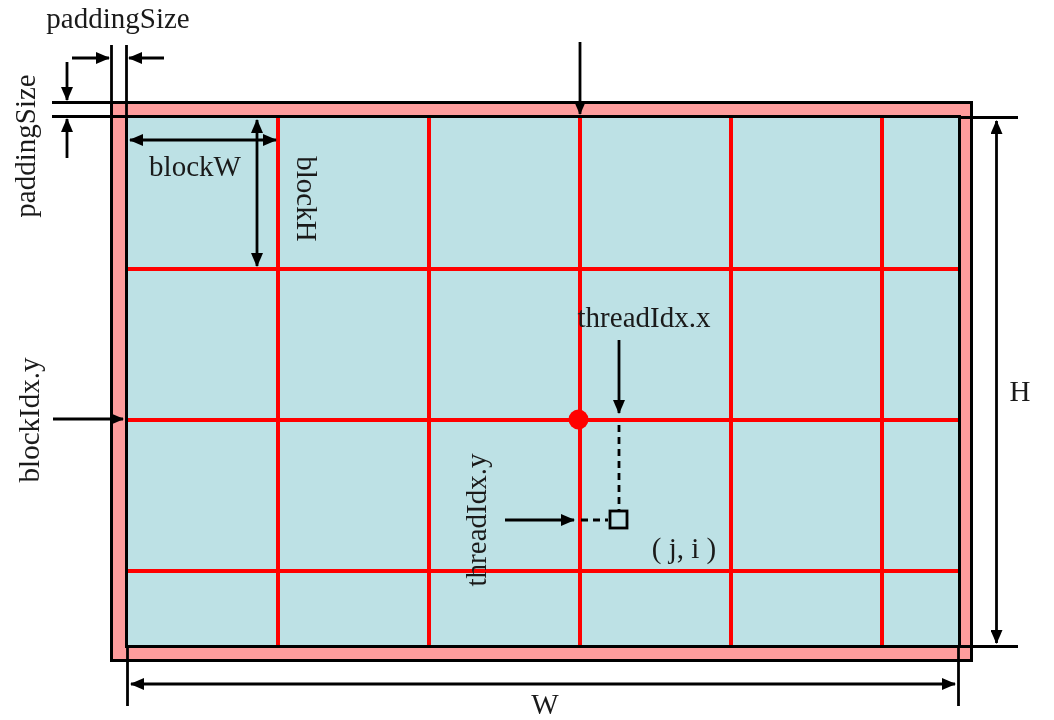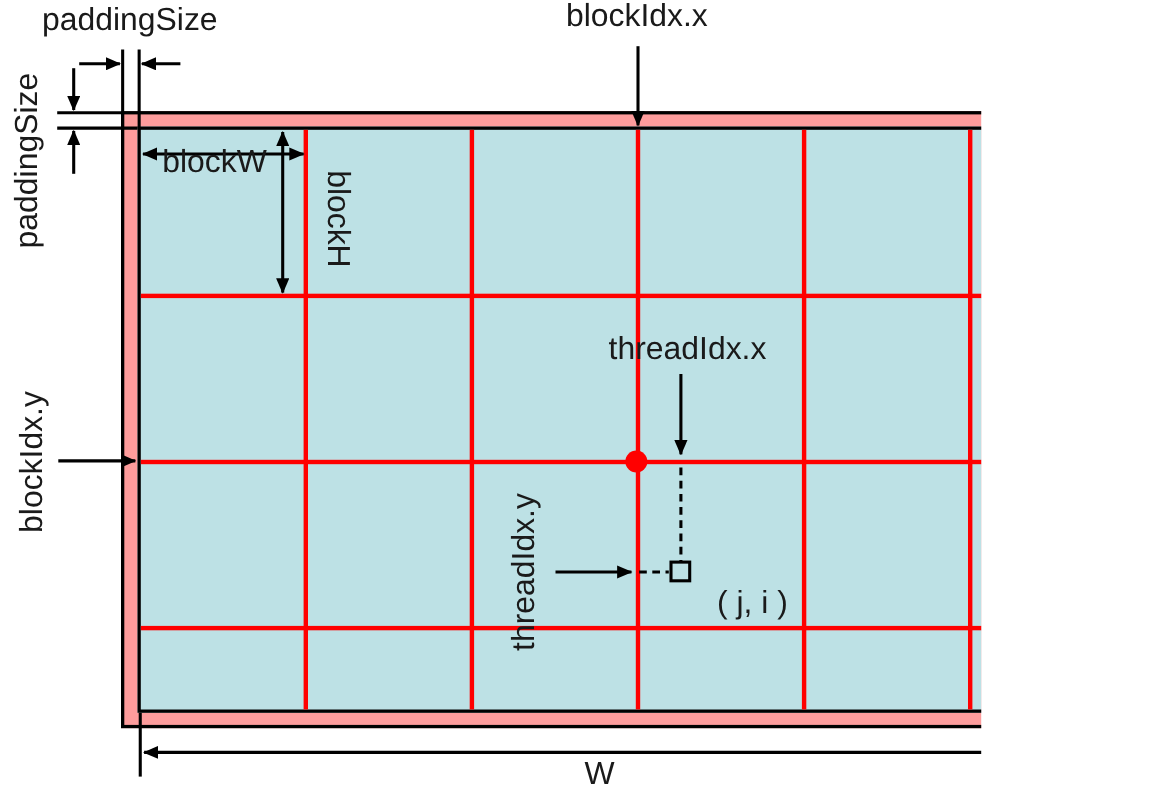--- a/index.html
+++ b/index.html
@@ -1,20 +1,20 @@
 <!DOCTYPE html>
 <html style="--c-background: #FFFFFF; --c-padding: #FE9C9C; --c-interior: #BDE1E5; --c-grid-line: #FF0000; --c-outline: #000000; --c-text: #1A1A1A; --c-origin-dot: #FF0000;"><head>
 <meta charset="utf-8">
 <style>
   html,body{margin:0;padding:0;}
   body{background:var(--c-background,#fff);}
   .stage{
-    position:relative;width:892px;height:720px;overflow:hidden;
+    position:relative;width:1054px;height:720px;overflow:hidden;
     background:var(--c-background,#fff);
-    font-family:Liberation Sans, sans-serif;
+    font-family:Liberation Serif, serif;
   }
   .outer-rect{
     position:absolute;left:110px;top:101px;width:857px;height:555px;
     background:var(--c-padding,#FE9C9C);
     border:3px solid var(--c-outline,#000);
   }
   .inner-rect{
     position:absolute;left:125px;top:115px;width:830px;height:527px;
     background:var(--c-interior,#BDE1E5);
     border:3px solid var(--c-outline,#000);
@@ -113,23 +113,22 @@
     </g>
     <g>
       <line x1="127.5" y1="648" x2="127.5" y2="706"></line>
       <line x1="958.5" y1="648" x2="958.5" y2="706"></line>
       <line x1="131" y1="684" x2="955" y2="684" marker-start="url(#arr)" marker-end="url(#arr)"></line>
     </g>
   </svg>
 
   <div class="lbl" style="left:118px;top:19px">paddingSize</div>
   <div class="lbl rot-ccw" style="left:26px;top:146px">paddingSize</div>
-  <div class="lbl" style="left:579px;top:16px">blockIdx.x</div>
   <div class="lbl rot-ccw" style="left:30px;top:420px">blockIdx.y</div>
-  <div class="lbl" style="left:195px;top:148px">blockW</div>
+  <div class="lbl" style="left:195px;top:167px">blockW</div>
   <div class="lbl rot-cw" style="left:306px;top:199px">blockH</div>
-  <div class="lbl" style="left:625px;top:318px">threadIdx.x</div>
+  <div class="lbl" style="left:644px;top:318px">threadIdx.x</div>
   <div class="lbl rot-ccw" style="left:477px;top:520px">threadIdx.y</div>
   <div class="lbl" style="left:684px;top:549px">( j, i )</div>
   <div class="lbl" style="left:545px;top:705px">W</div>
   <div class="lbl" style="left:1020px;top:392px">H</div>
 
 </div>
 
 </body></html>

